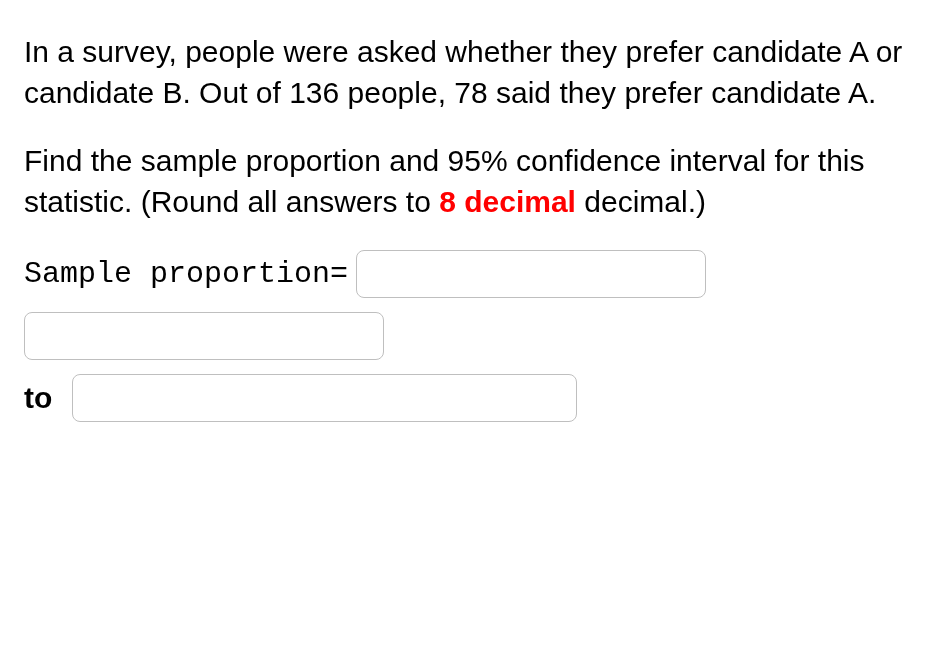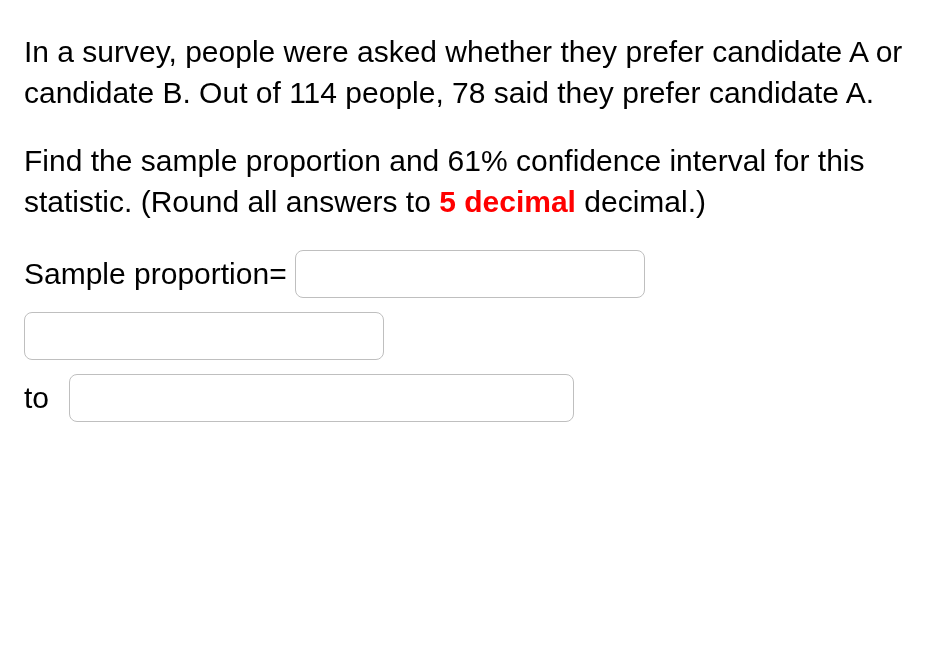--- a/index.html
+++ b/index.html
@@ -25,20 +25,21 @@
     }
     .answer-row {
       display: flex;
       align-items: center;
       margin-bottom: 14px;
       flex-wrap: nowrap;
     }
     .answer-label {
       white-space: nowrap;
       margin-right: 8px;
+      font-family: Liberation Mono, monospace;
     }
     input[type="text"] {
       font-size: 26px;
       font-family: inherit;
       padding: 6px 10px;
       border: 1.5px solid #bfbfbf;
       border-radius: 8px;
       background: #fff;
       height: 48px;
     }
@@ -46,29 +47,30 @@
       width: 350px;
     }
     .input-ci-lower {
       width: 360px;
     }
     .input-ci-upper {
       width: 505px;
     }
     .to-label {
       margin-right: 20px;
+      font-weight: bold;
     }
   </style>
 </head>
 <body>
 
-<div class="paragraph">In a survey, people were asked whether they prefer candidate A or candidate B. Out of 114 people, 78 said they prefer candidate A.</div>
+<div class="paragraph">In a survey, people were asked whether they prefer candidate A or candidate B. Out of 136 people, 78 said they prefer candidate A.</div>
 
 <div class="paragraph">
-  <span>Find the sample proportion and 61% confidence interval for this statistic. (Round all answers to </span><span class="highlight">5 decimal</span><span> decimal.)</span>
+  <span>Find the sample proportion and 95% confidence interval for this statistic. (Round all answers to </span><span class="highlight">8 decimal</span><span> decimal.)</span>
 </div>
 
 <div class="answer-row">
   <span class="answer-label">Sample proportion=</span>
   <input type="text" class="input-sample" value="" style="">
 </div>
 
 <div class="answer-row">
   <input type="text" class="input-ci-lower" value="" style="">
 </div>

